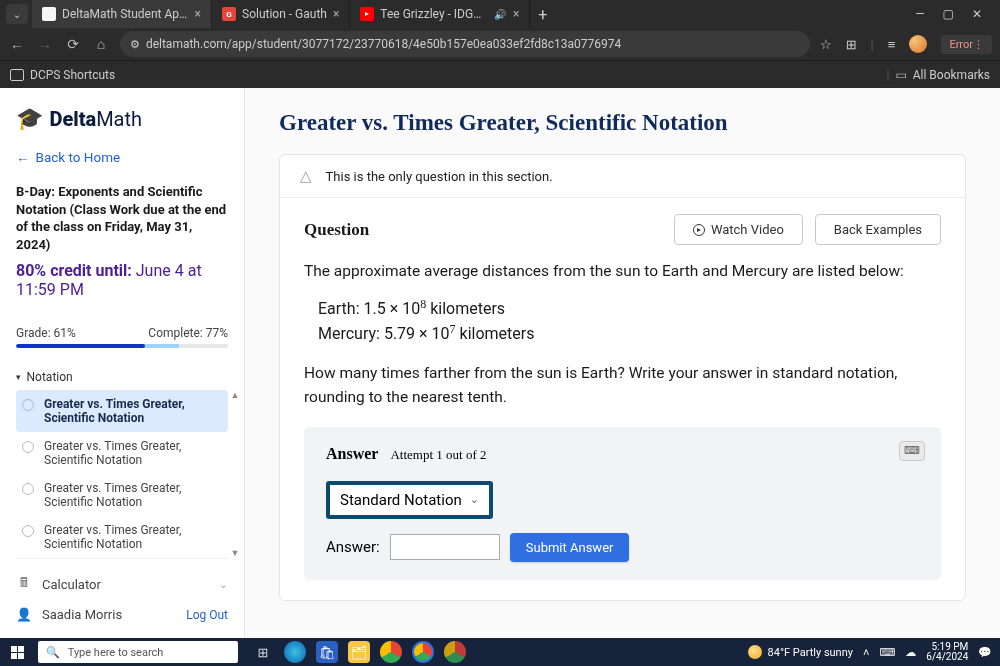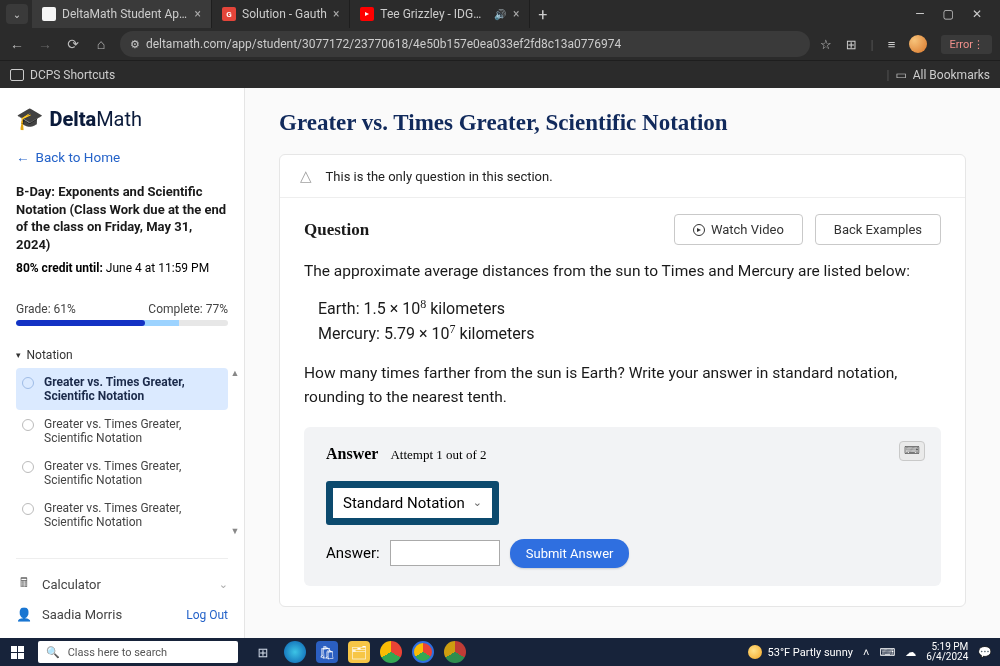--- a/index.html
+++ b/index.html
@@ -38,21 +38,21 @@
   .book-icon::after{content:"";position:absolute;bottom:-3px;right:-3px;width:6px;height:6px;}
 
   
   .app { display:flex; height: calc(666px - 28px - 32px - 28px - 28px); background:#fff;}
   .sidebar { width:245px; border-right:1px solid #e5e5e5; padding:18px 16px 10px 16px; display:flex; flex-direction:column; overflow:hidden; }
   .logo { display:flex; align-items:center; gap:6px; font-size:20px; color:#0b1b3b; margin-bottom:18px;}
   .logo b { font-weight:800;}
   .logo .cap { font-size:22px; }
   .backhome { color:#2563c9; font-size:13.5px; display:flex; align-items:center; gap:6px; margin-bottom:18px; cursor:pointer;}
   .assignment-title { font-size:13px; font-weight:700; color:#1a1a1a; line-height:1.35; }
-  .credit { font-size:12px; color:#000000; margin-top:8px;}
+  .credit { font-size:16px; color:#4c1d95; margin-top:8px;}
   .statsrow { display:flex; justify-content:space-between; font-size:12px; color:#444; margin-top:27px;}
   .bars { height:6px; border-radius:3px; background:#e7e7e7; margin-top:4px; overflow:hidden; position:relative;}
   .bar-grade { position:absolute; left:0; top:0; bottom:0; background:#1432c4; border-radius:3px;}
   .bar-complete { position:absolute; left:0; top:0; bottom:0; background:#9cd3ff; }
   .section-label { font-size:12px; color:#333; margin-top:22px; display:flex; align-items:center; gap:6px;}
   .toc { margin-top:6px; display:flex; flex-direction:column; gap:0; position:relative;}
   .toc-scroll { position:absolute; right:-14px; top:0; bottom:0; width:14px; display:flex; flex-direction:column; justify-content:space-between; align-items:center; color:#888; font-size:9px;}
   .toc-item { display:flex; gap:10px; padding:7px 6px; font-size:12px; color:#444; border-radius:4px; align-items:flex-start;}
   .toc-item .dot { width:12px; height:12px; border:1.5px solid #bbb; border-radius:50%; flex-shrink:0; margin-top:2px;}
   .toc-item.active { background:#dbeaff; font-weight:700; color:#1b2a4a;}
@@ -76,25 +76,25 @@
   .play-icon::after{content:"";border-left:4px solid #333;border-top:2.5px solid transparent;border-bottom:2.5px solid transparent;margin-left:1px;}
   .q-body { padding: 6px 24px 18px 24px; font-family: Georgia, "Times New Roman", serif; font-size:15.5px; color:#1a1a1a; line-height:1.55;}
   .q-body .data { margin:14px 0 14px 14px; font-size:16px;}
   .q-body sup { font-size:0.75em; vertical-align:super; line-height:0; font-family:Georgia,serif;}
   .answer-box { background:#f2f3f5; border-radius:6px; margin:0 24px 20px 24px; padding:18px 22px; position:relative;}
   .ans-head { display:flex; align-items:baseline; gap:12px;}
   .ans-head b { font-family: Georgia, serif; font-size:16px;}
   .attempt { color:#000000; font-size:13px; font-family:Liberation Serif, serif;}
   .kbd-icon { position:absolute; top:14px; right:16px; width:26px; height:20px; background:#eaeaea; border:1px solid #c9c9c9; border-radius:4px; display:flex; align-items:center; justify-content:center; font-size:11px; color:#555;}
   .ans-controls { margin-top:18px; display:flex; flex-direction:column; gap:14px;}
-  .dropdown { display:inline-flex; align-items:center; border:7px solid #0c4a6e; background:#fff; padding:6px 10px; border-radius:3px; font-family:Georgia,serif; font-size:15px; gap:8px; width:fit-content;}
+  .dropdown { display:inline-flex; align-items:center; border:4px solid #0c4a6e; background:#fff; padding:6px 10px; border-radius:3px; font-family:Georgia,serif; font-size:15px; gap:8px; width:fit-content;}
   .dropdown .chev { font-size:11px; color:#666;}
   .ans-row { display:flex; align-items:center; gap:10px; font-family:Georgia,serif; font-size:15px;}
   .ans-input { border:1px solid #aaa; height:26px; width:110px; padding:2px 6px; font-size:14px;}
-  .submit-btn { background:#2f6fe0; color:#fff; border:none; padding:7px 16px; border-radius:14px; font-size:13px; cursor:pointer; box-shadow:0 1px 2px rgba(0,0,0,0.15);}
+  .submit-btn { background:#2f6fe0; color:#fff; border:none; padding:7px 16px; border-radius:4px; font-size:13px; cursor:pointer; box-shadow:0 1px 2px rgba(0,0,0,0.15);}
 
   
   .taskbar { height:28px; background:#17233a; color:#fff; display:flex; align-items:center; font-size:11px;}
   .tb-start { width:34px; height:28px; display:flex; align-items:center; justify-content:center;}
   .win-icon { display:grid; grid-template-columns:6px 6px; grid-template-rows:6px 6px; gap:1px;}
   .win-icon span{background:#fff;}
   .tb-search { background:#fff; color:#555; height:22px; width:200px; display:flex; align-items:center; gap:8px; padding:0 8px; border-radius:2px; margin-left:4px;}
   .tb-icons { display:flex; align-items:center; gap:10px; margin-left:14px;}
   .tb-icon { width:22px; height:22px; border-radius:4px; display:flex; align-items:center; justify-content:center; font-size:13px;}
   .tb-right { margin-left:auto; display:flex; align-items:center; gap:10px; padding-right:8px;}
@@ -256,21 +256,21 @@
               <span class="play-icon"></span>
               <span>Watch Video</span>
             </button>
             <button class="btn-outline">
               <span>Back Examples</span>
             </button>
           </div>
         </div>
 
         <div class="q-body">
-          <div>The approximate average distances from the sun to Times and Mercury are listed below:</div>
+          <div>The approximate average distances from the sun to Earth and Mercury are listed below:</div>
           <div class="data">
             <div>
               <span>Earth: </span><span>1.5</span> × 10<sup>8</sup><span> kilometers</span>
             </div>
             <div>
               <span>Mercury: </span><span>5.79</span> × 10<sup>7</sup><span> kilometers</span>
             </div>
           </div>
           <div>How many times farther from the sun is Earth? Write your answer in standard notation, rounding to the nearest tenth.</div>
         </div>
@@ -305,35 +305,35 @@
   <div class="tb-start">
     <div class="win-icon">
         <span></span>
         <span></span>
         <span></span>
         <span></span>
       </div>
   </div>
   <div class="tb-search">
     <span>🔍</span>
-    <span style="color:#555;">Class here to search</span>
+    <span style="color:#555;">Type here to search</span>
   </div>
   <div class="tb-icons">
     <div class="tb-icon" style="color:#cfd8e6;">⊞</div>
     <div class="tb-icon" style="background:radial-gradient(circle,#3cc4e6,#0a5fb0);border-radius:50%;"></div>
     <div class="tb-icon" style="background:#2b5fc1;">🛍</div>
     <div class="tb-icon" style="background:#f7c646;">🗂</div>
     <div class="tb-icon" style="background:conic-gradient(#ea4335 0 120deg,#34a853 120deg 240deg,#fbbc05 240deg 360deg);border-radius:50%;"></div>
     <div class="tb-icon" style="background:conic-gradient(#ea4335 0 120deg,#34a853 120deg 240deg,#fbbc05 240deg 360deg);border-radius:50%;border:2px solid #2f6fe0;"></div>
     <div class="tb-icon" style="background:conic-gradient(#ea4335 0 120deg,#34a853 120deg 240deg,#fbbc05 240deg 360deg);border-radius:50%;opacity:.8;"></div>
   </div>
   <div class="tb-right">
     <div class="weather">
       <span class="sun"></span>
-      <span>53°F  Partly sunny</span>
+      <span>84°F  Partly sunny</span>
     </div>
     <span>˄</span>
     <span>⌨</span>
     <span>☁</span>
     <div class="clock">
       <div>5:19 PM</div>
       <div>6/4/2024</div>
     </div>
     <span>💬</span>
   </div>

